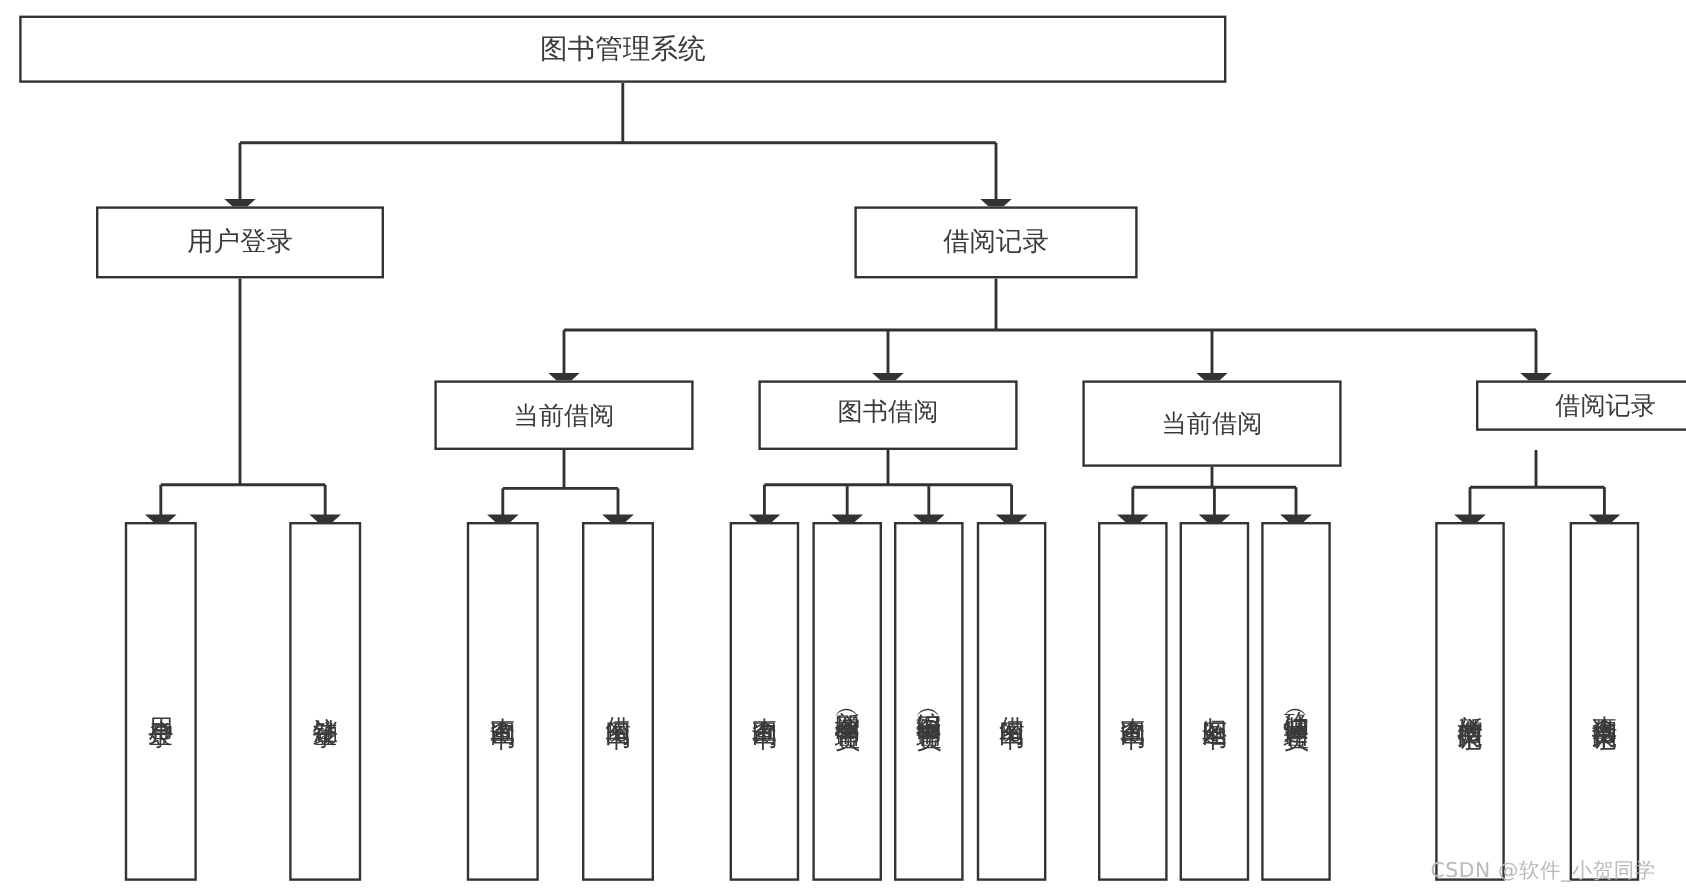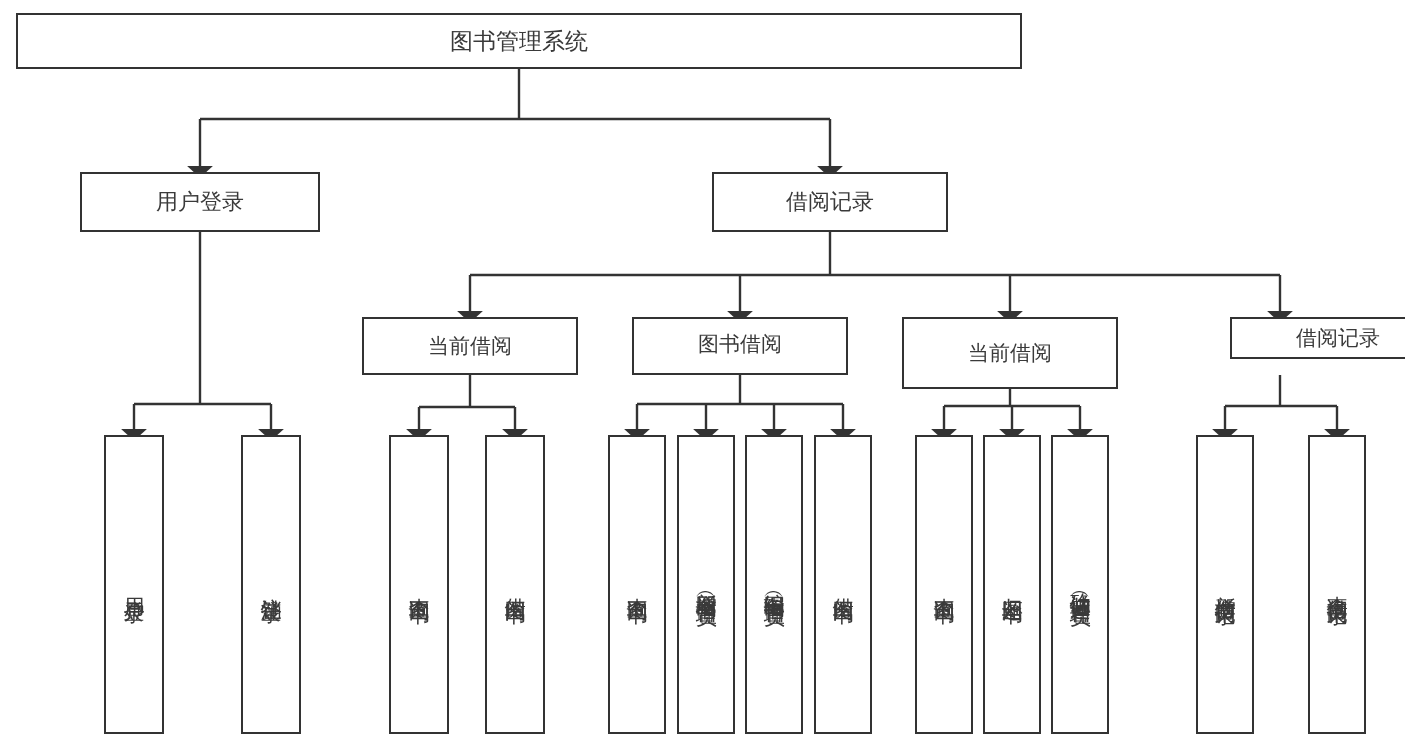--- a/index.html
+++ b/index.html
@@ -171,14 +171,15 @@
         <span>确认归还（管理员）</span>
       </div>
       <div class="node vertical node-leaf" style="left: 1196px; top: 435px; width: 58px; height: 299px;">
         <span>新增借阅记录</span>
       </div>
       <div class="node vertical node-leaf" style="left: 1308px; top: 435px; width: 58px; height: 299px;">
         <span>查询借阅记录</span>
       </div>
     </div>
 
+  <div class="watermark" style="left:1192px; top:714px;">CSDN @软件_小贺同学</div>
 
 </div>
 
 </body></html>

